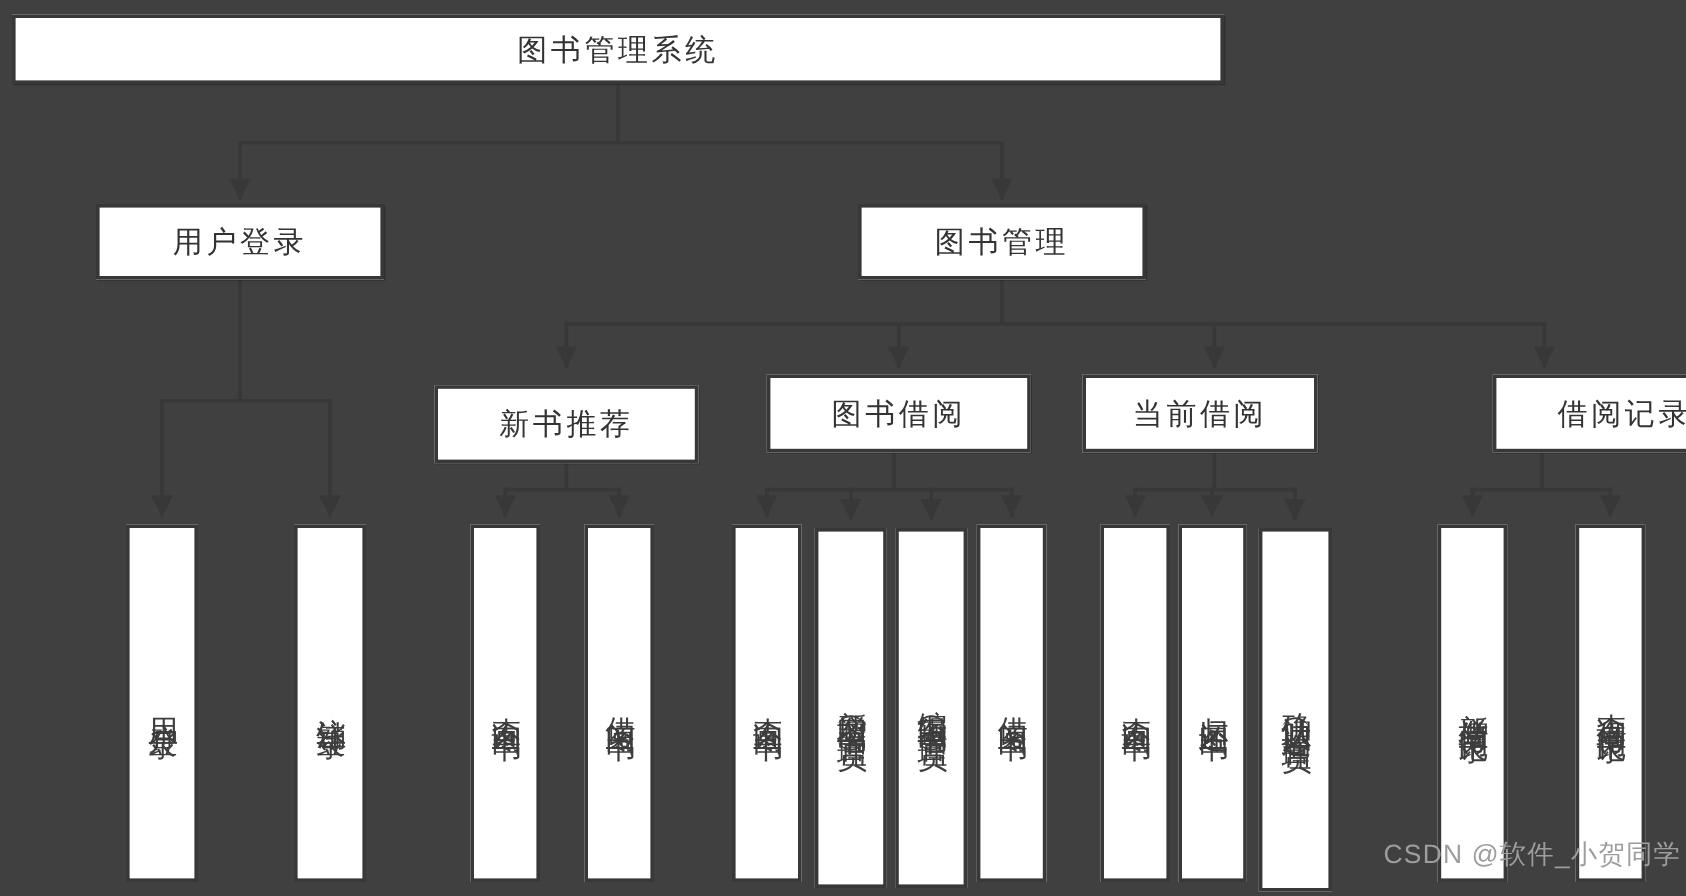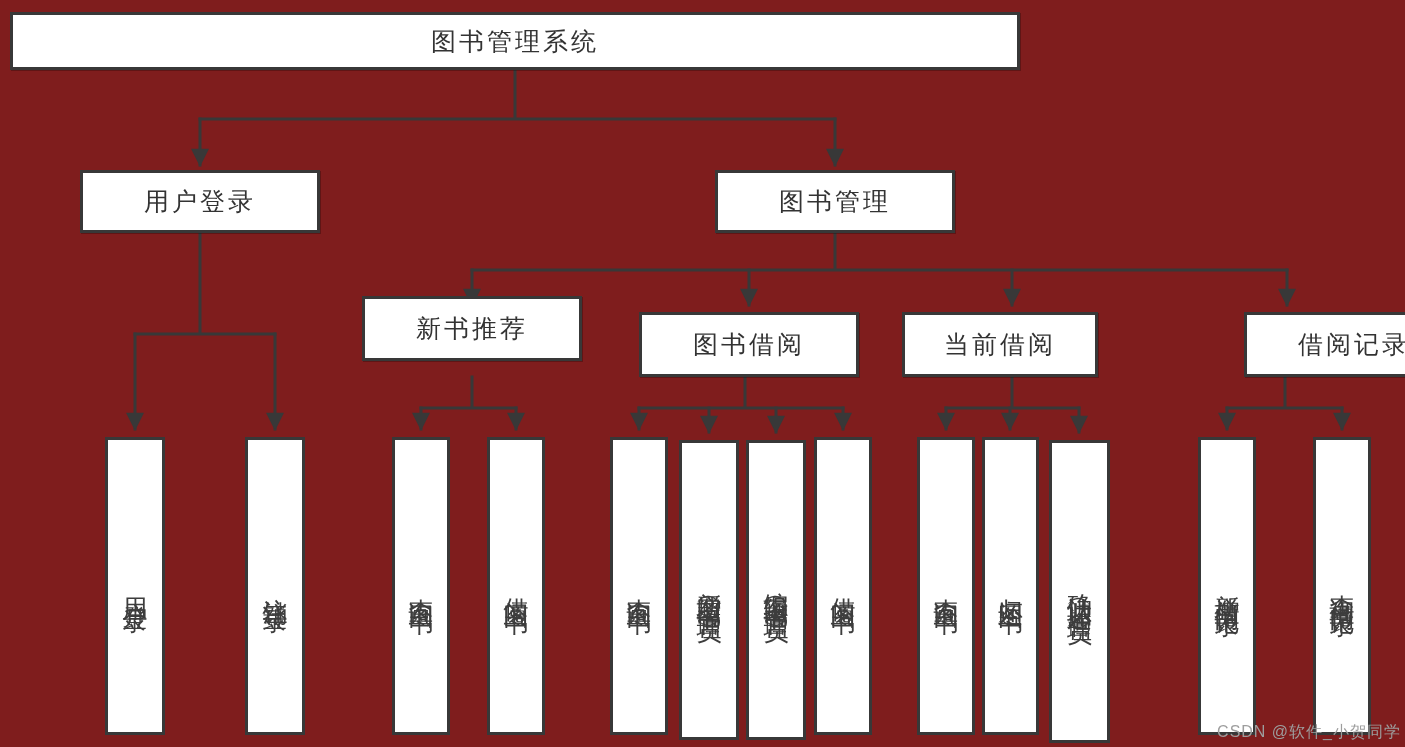--- a/index.html
+++ b/index.html
@@ -1,20 +1,20 @@
 <!DOCTYPE html>
 <html><head>
 <meta charset="utf-8">
 <style>
   html, body { margin: 0; padding: 0; background: #ffffff; }
   #stage {
     position: relative;
     width: 1405px;
     height: 747px;
-    background: #7f1d1d;
+    background: #404040;
     overflow: hidden;
     font-family: "Liberation Sans", sans-serif;
     color: #333333;
   }
   #wires {
     position: absolute;
     left: 0; top: 0;
     width: 1405px; height: 747px;
   }
   .node {
@@ -47,22 +47,22 @@
     text-orientation: mixed;
     font-size: 25px;
     line-height: 1;
     letter-spacing: 4px;
     color: #3d3d3d;
     white-space: nowrap;
   }
   .watermark {
     position: absolute;
     right: 4px;
-    bottom: 4px;
-    font-size: 16px;
+    bottom: 20px;
+    font-size: 22px;
     letter-spacing: 1px;
     color: #9d9d9d;
     white-space: nowrap;
     pointer-events: none;
   }
 </style>
 </head>
 <body>
 
 <div id="stage">
@@ -115,21 +115,21 @@
     <span>图书管理系统</span>
   </div>
 
   <div class="node" style="left:80px; top:170px; width:240px; height:63px;">
     <span>用户登录</span>
   </div>
   <div class="node" style="left:715px; top:170px; width:240px; height:63px;text-align:center;">
     <span>图书管理</span>
   </div>
 
-  <div class="node" style="left:362px; top:296px; width:220px; height:65px;">
+  <div class="node" style="left:362px; top:321px; width:220px; height:65px;">
     <span>新书推荐</span>
   </div>
   <div class="node" style="left:639px; top:312px; width:220px; height:65px;">
     <span>图书借阅</span>
   </div>
   <div class="node" style="left:902px; top:312px; width:196px; height:65px;">
     <span>当前借阅</span>
   </div>
   <div class="node" style="left:1244px; top:312px; width:220px; height:65px;">
     <span>借阅记录</span>

